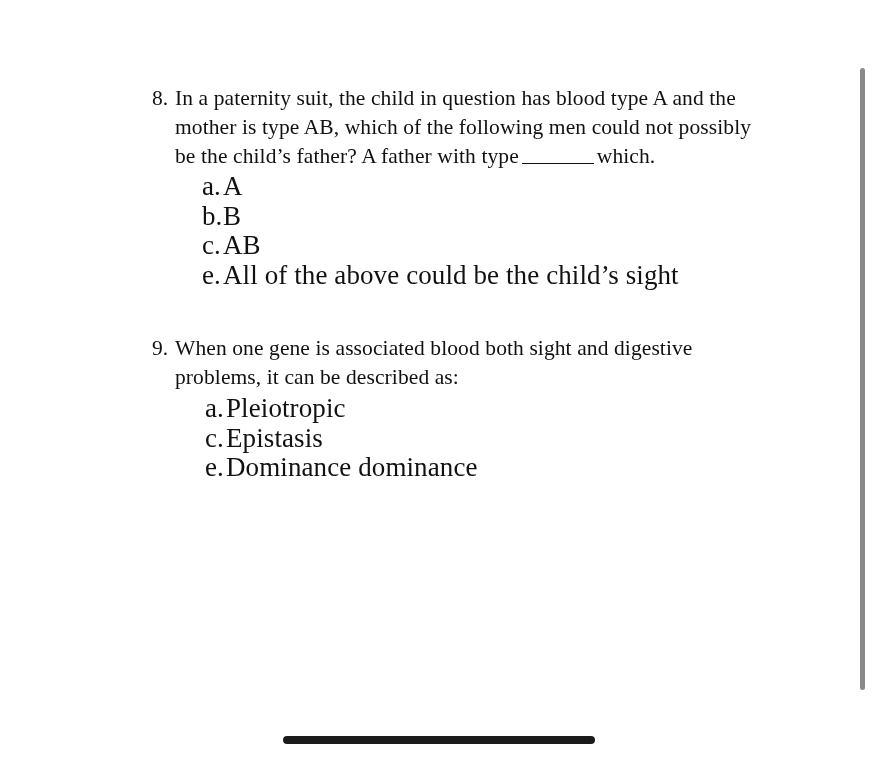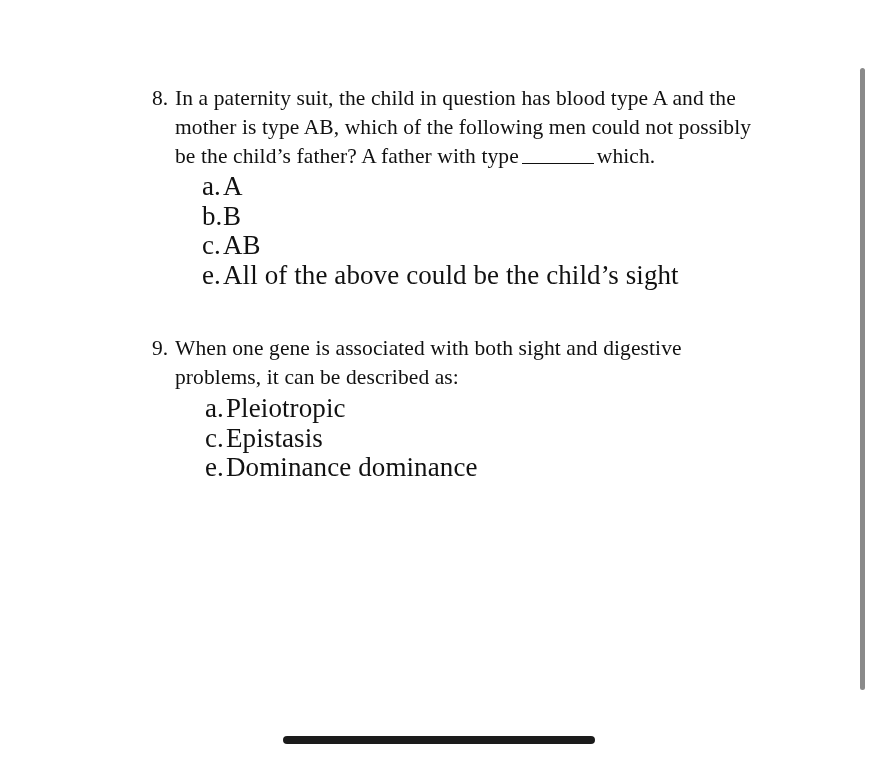--- a/index.html
+++ b/index.html
@@ -137,21 +137,21 @@
           <span class="opt-letter">c.</span><span>AB</span>
         </li>
         <li class="option">
           <span class="opt-letter">e.</span><span>All of the above could be the child’s sight</span>
         </li>
       </ul>
     </div>
 
     <div class="question-block q9">
       <div class="q-stem">
-        <span class="q-number">9.</span><span>When one gene is associated with both sight and digestive problems, it can be described as:</span>
+        <span class="q-number">9.</span><span>When one gene is associated blood both sight and digestive problems, it can be described as:</span>
       </div>
       <ul class="options">
         <li class="option">
           <span class="opt-letter">a.</span><span>Pleiotropic</span>
         </li>
         <li class="option">
           <span class="opt-letter">c.</span><span>Epistasis</span>
         </li>
         <li class="option">
           <span class="opt-letter">e.</span><span>Dominance dominance</span>

